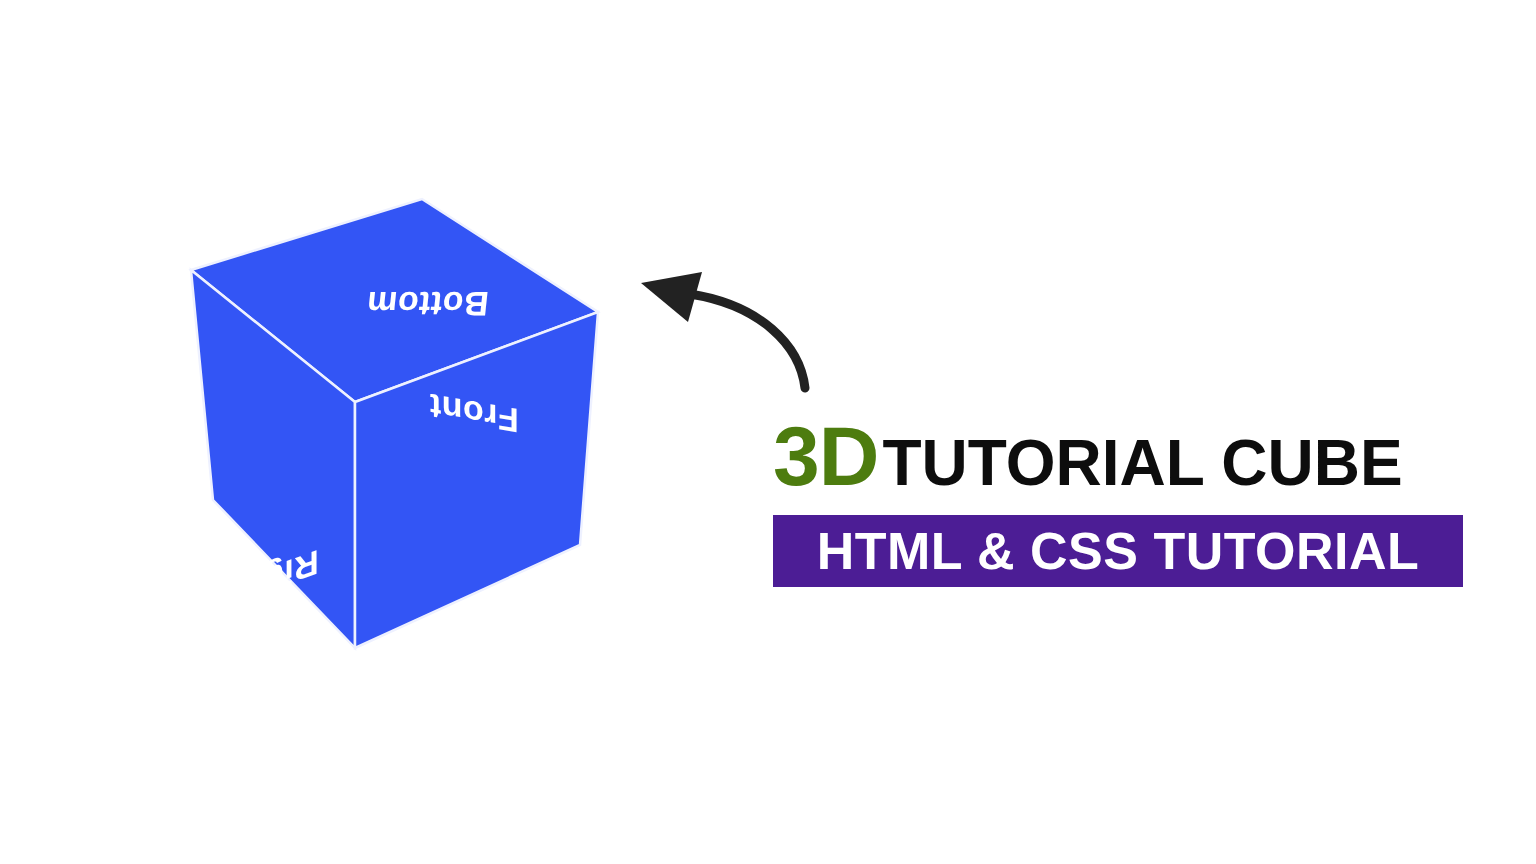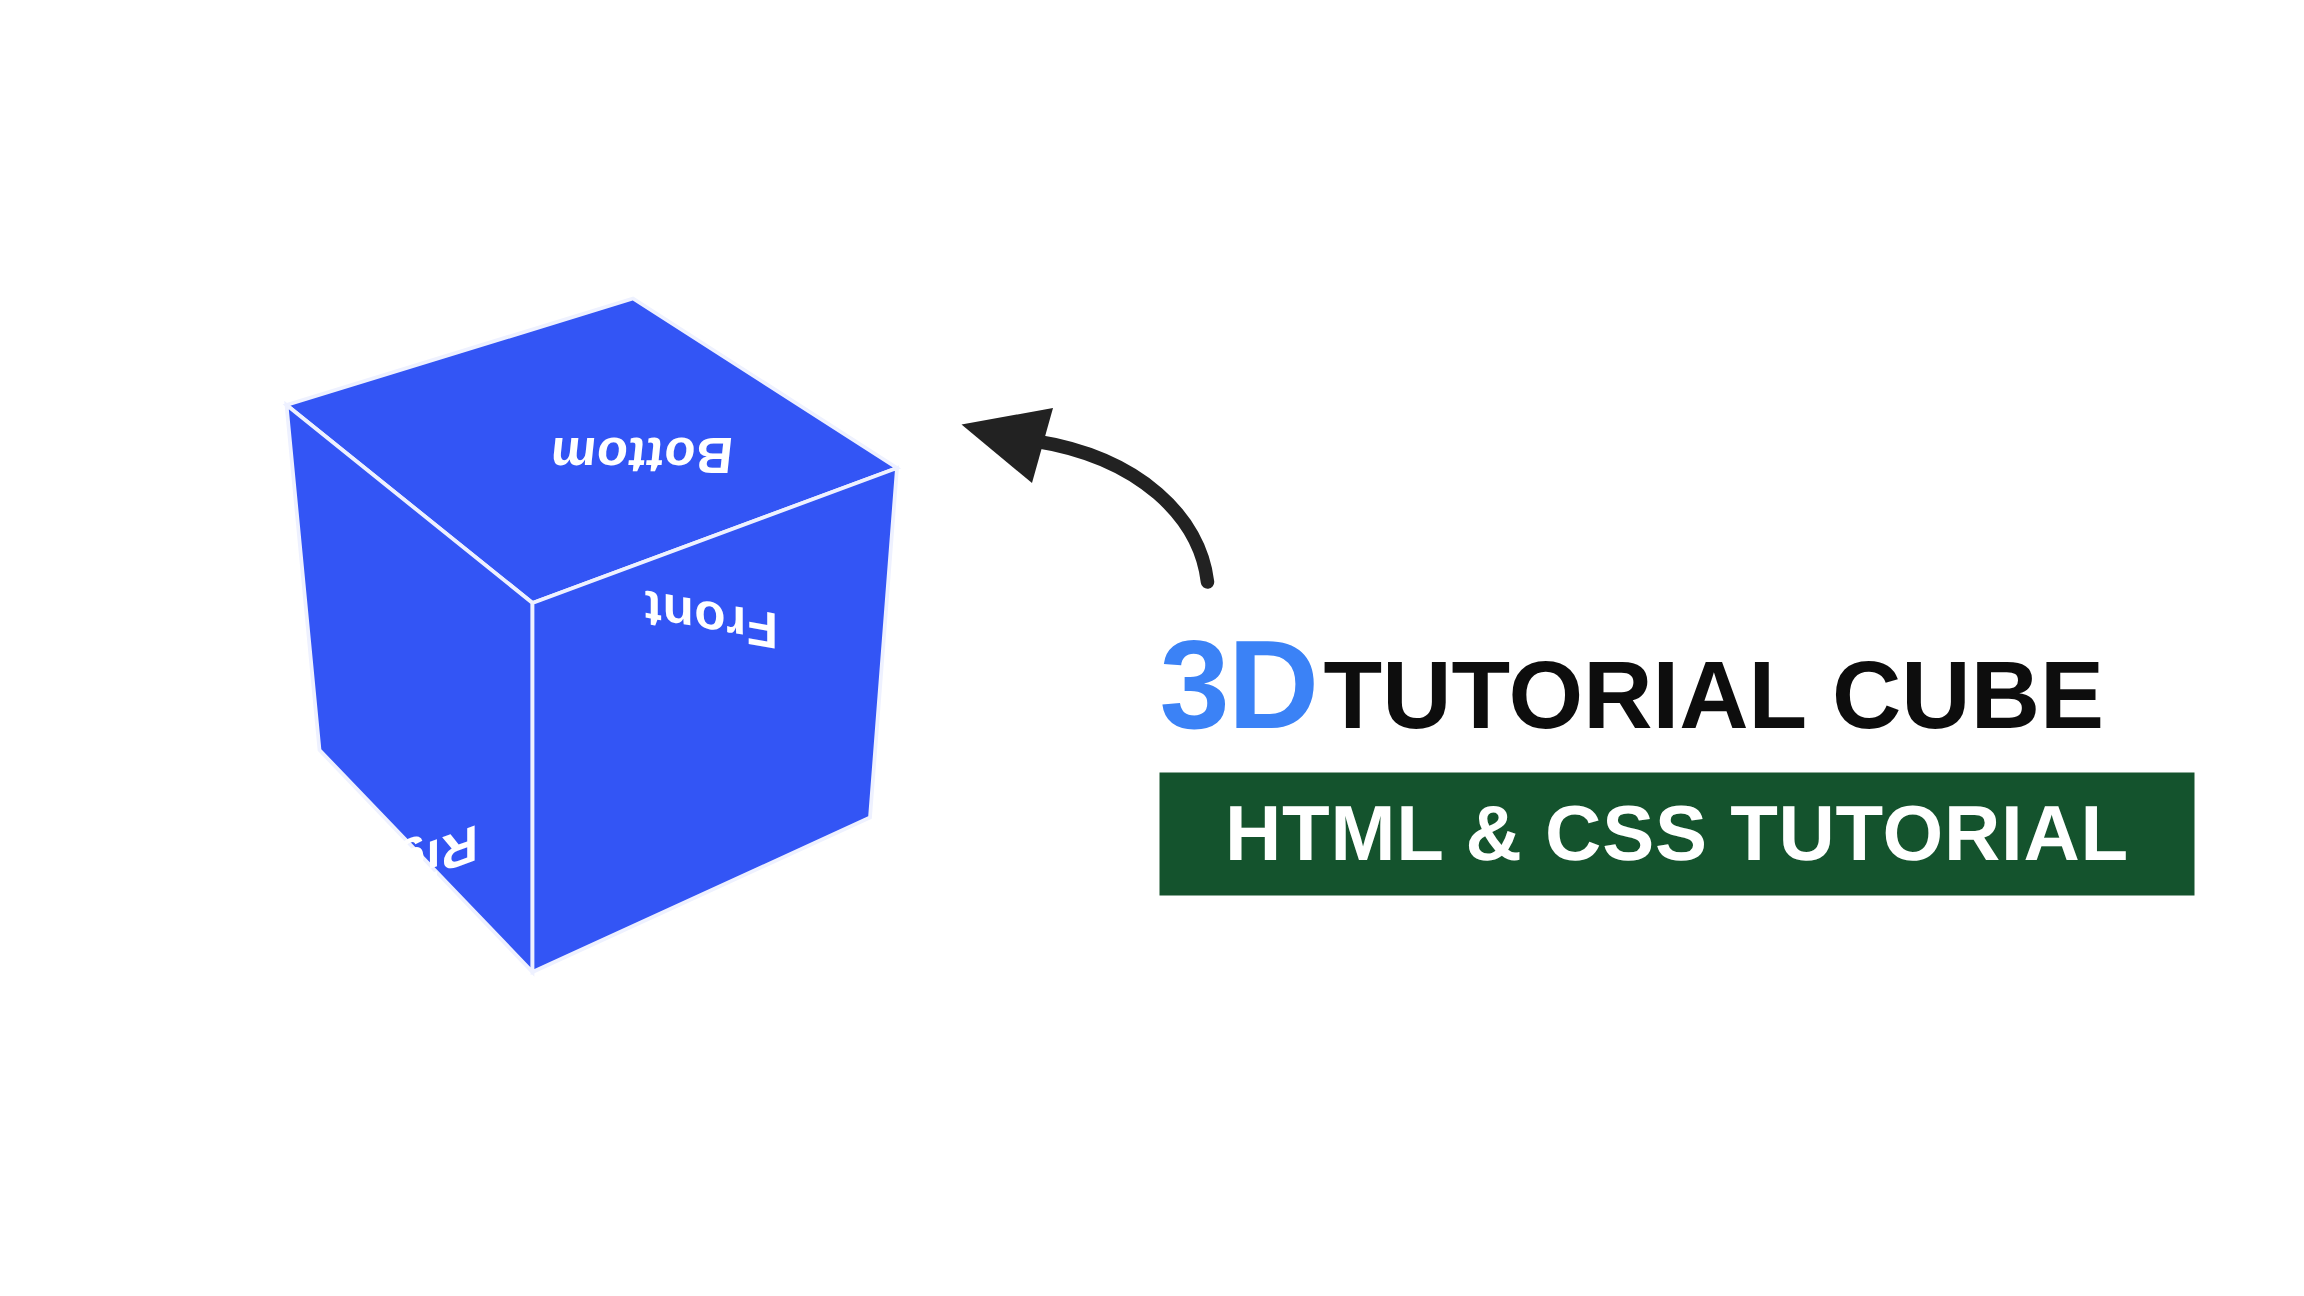--- a/index.html
+++ b/index.html
@@ -40,39 +40,39 @@
     width: 700px;
   }
   #headline {
     margin: 0;
     white-space: nowrap;
     line-height: 1;
     display: flex;
     align-items: baseline;
   }
   #headline .threed {
-    color: #3b82f6;
+    color: #4d7c0f;
     font-size: 84px;
     font-weight: 700;
     letter-spacing: -1px;
     font-family: "Liberation Sans", sans-serif;
   }
   #headline .rotating-cube {
     color: #0d0d0d;
     font-size: 64px;
     font-weight: 700;
     letter-spacing: 0px;
     margin-left: 4px;
     font-family: "Liberation Sans", sans-serif;
   }
   #subtitle-banner {
     margin-top: 17px;
     width: 690px;
-    height: 82px;
-    background: #14532d;
+    height: 72px;
+    background: #4c1d95;
     display: flex;
     align-items: center;
     justify-content: center;
     box-sizing: border-box;
   }
   #subtitle-banner .subtitle-text {
     color: #ffffff;
     font-size: 52px;
     font-weight: 700;
     letter-spacing: 0.5px;

